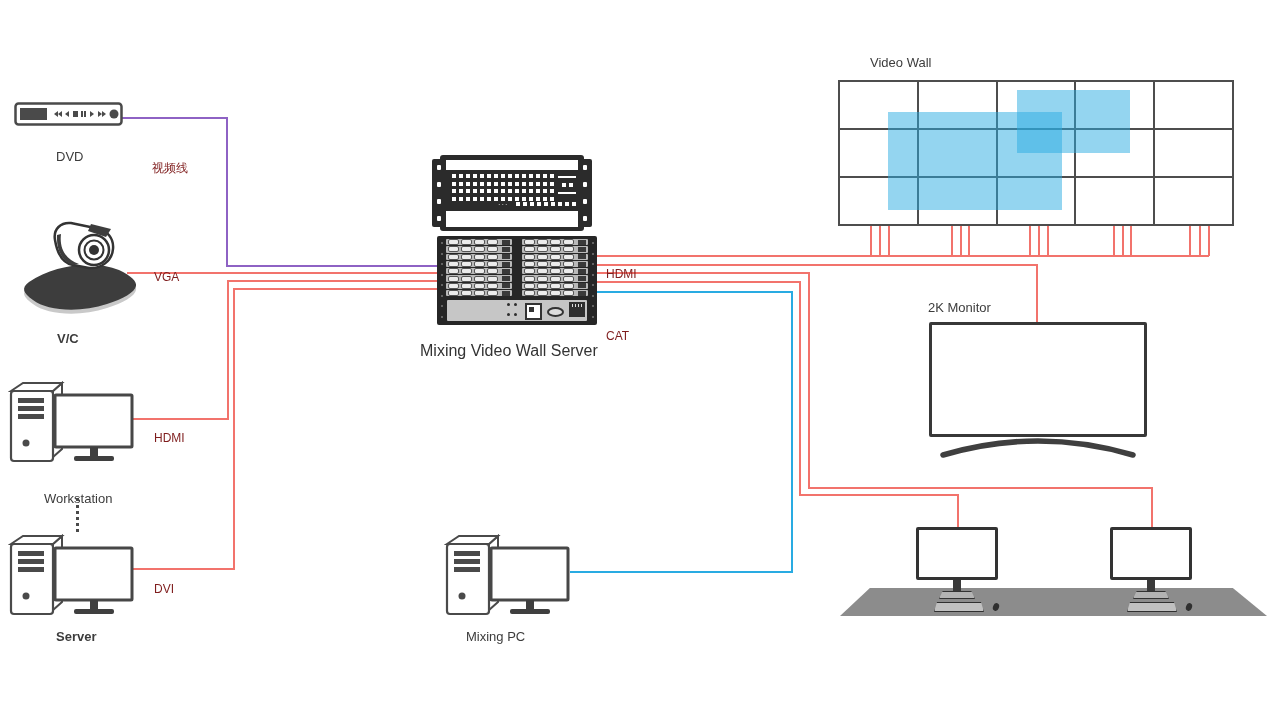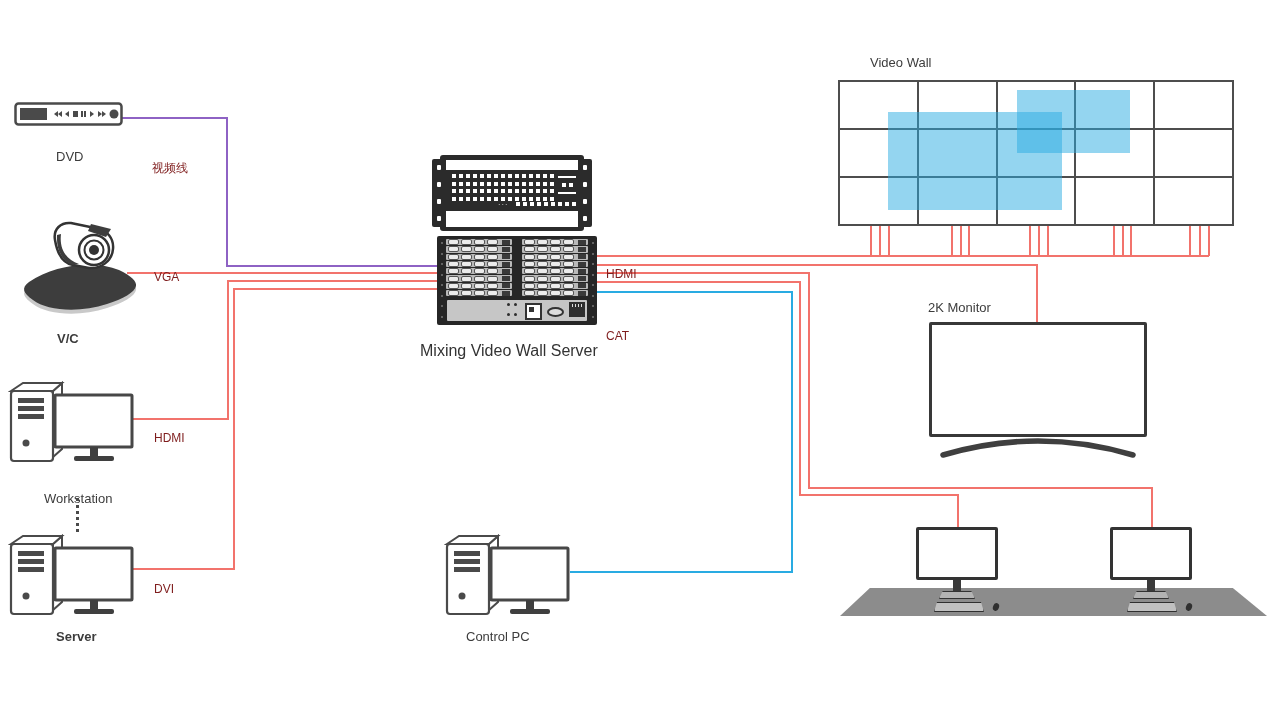--- a/index.html
+++ b/index.html
@@ -193,21 +193,21 @@
 
   <svg class="abs" style="left:8px;top:534px;" width="126" height="82">
       <use href="#pc-icon"></use>
     </svg>
   <div class="lbl" style="left:56px;top:629px;font-weight:bold;">Server</div>
   <div class="cable-lbl" style="left:154px;top:550px;">DVI</div>
 
   <svg class="abs" style="left:444px;top:534px;" width="126" height="82">
       <use href="#pc-icon"></use>
     </svg>
-  <div class="lbl" style="left:466px;top:629px;">Control PC</div>
+  <div class="lbl" style="left:466px;top:629px;">Mixing PC</div>
 
   <div class="mxf">
     <div class="mxf-body"></div>
     <div class="mxf-ear" style="left:0;">
         <div class="mxf-hole"></div>
         <div class="mxf-hole"></div>
         <div class="mxf-hole"></div>
         <div class="mxf-hole"></div>
       </div>
     <div class="mxf-ear" style="left:146px;">

